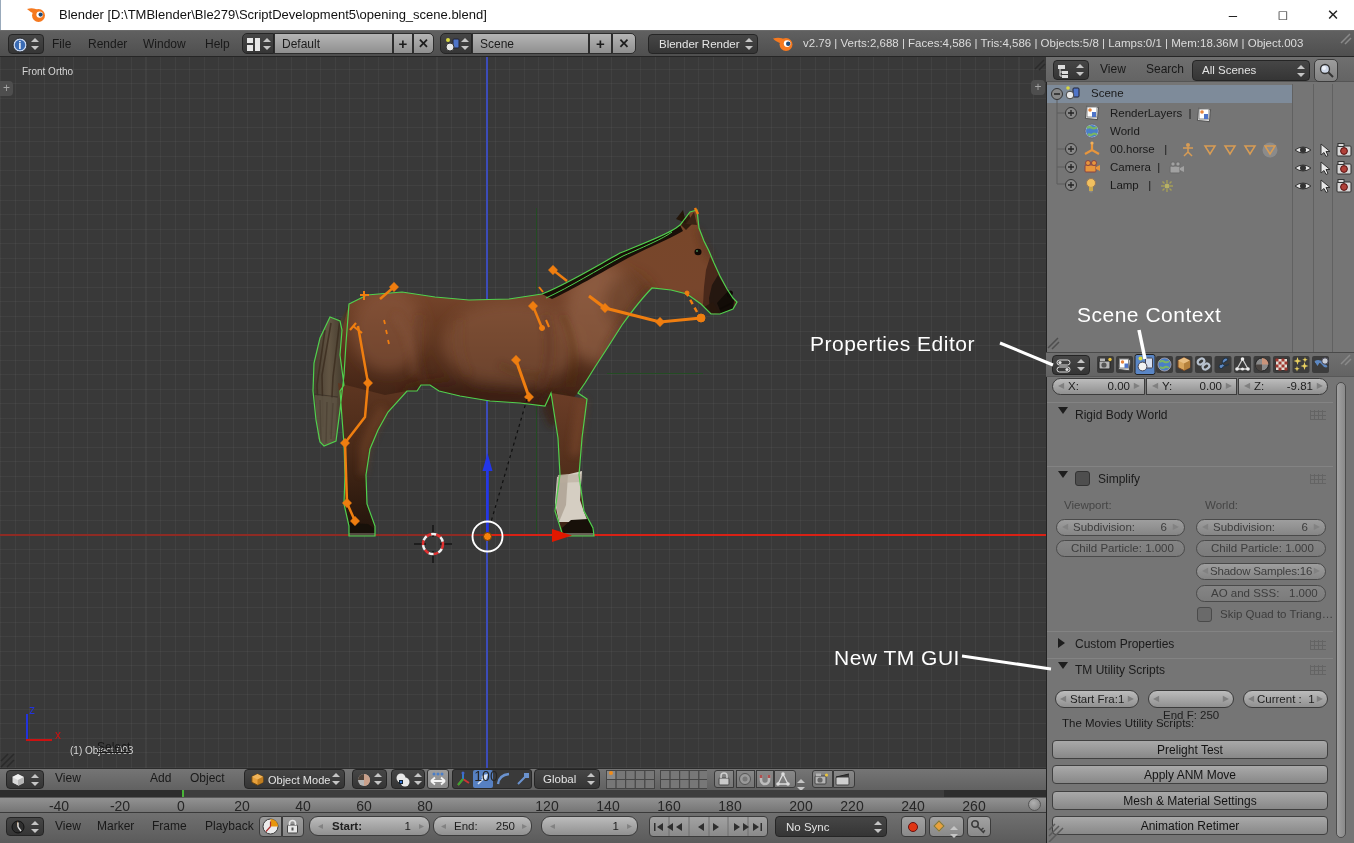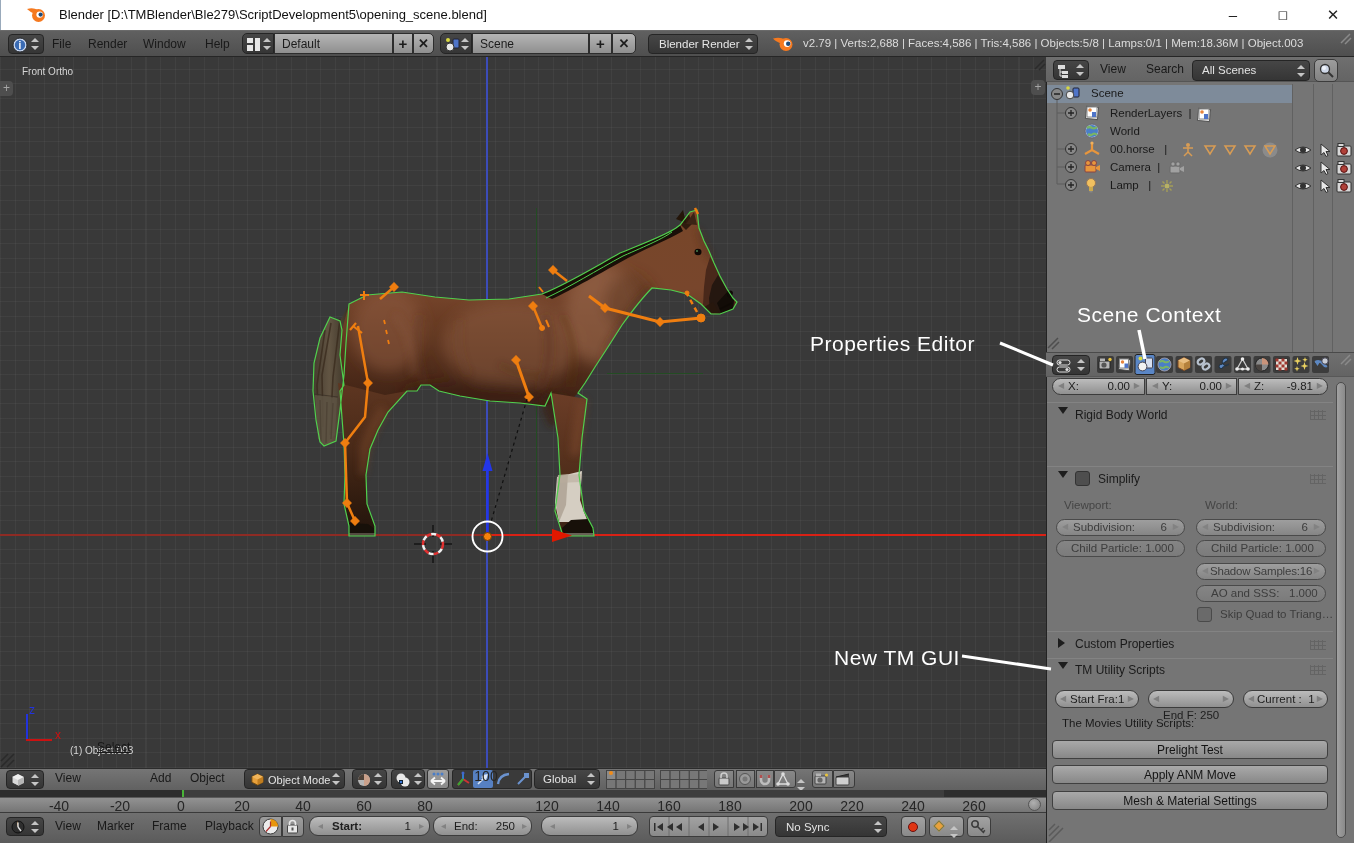--- a/index.html
+++ b/index.html
@@ -829,20 +829,21 @@
     </div>
   <div class="pill abs" style="left:1243px;top:690px;width:85px;height:18px;">
       <span style="position:absolute;left:4px;top:3px;color:#808080;font-size:8px;">◀</span>
       <span style="position:absolute;left:13px;top:2px;">Current :&nbsp; 1</span>
       <span style="position:absolute;right:4px;top:3px;color:#808080;font-size:8px;">▶</span>
     </div>
   <div class="abs rowtext" style="left:1062px;top:717px;">The Movies Utility Scripts:</div>
   <div class="pbtn abs" style="left:1052px;top:740px;width:276px;height:19px;line-height:18px;font-size:12px;">Prelight Test</div>
   <div class="pbtn abs" style="left:1052px;top:791px;width:276px;height:19px;line-height:18px;font-size:12px;">Mesh &amp; Material Settings</div>
   <div class="pbtn abs" style="left:1052px;top:765px;width:276px;height:19px;line-height:18px;font-size:12px;">Apply ANM Move</div>
+  <div class="pbtn abs" style="left:1052px;top:816px;width:276px;height:19px;line-height:18px;font-size:12px;">Animation Retimer</div>
   <div class="abs" style="left:1336px;top:382px;width:10px;height:456px;background:linear-gradient(90deg,#a2a2a2,#8a8a8a);border:1px solid #4c4c4c;border-radius:5px;"></div>
   <svg class="abs" style="left:1047px;top:820px" width="20" height="22">
       <path d="M2,22 L16,8 M2,16 L12,6 M2,10 L8,4" stroke="#5a5a5a" stroke-width="1.5"></path>
     </svg>
   <svg class="abs" style="left:1338px;top:353px" width="16" height="14">
       <path d="M3,11 L12,2 M7,12 L13,6" stroke="#8a8a8a" stroke-width="1.5"></path>
     </svg>
   <svg class="abs" style="left:1032px;top:58px" width="16" height="14">
       <path d="M3,11 L12,2 M7,12 L13,6" stroke="#2b2b2b" stroke-width="1.5"></path>
     </svg>

